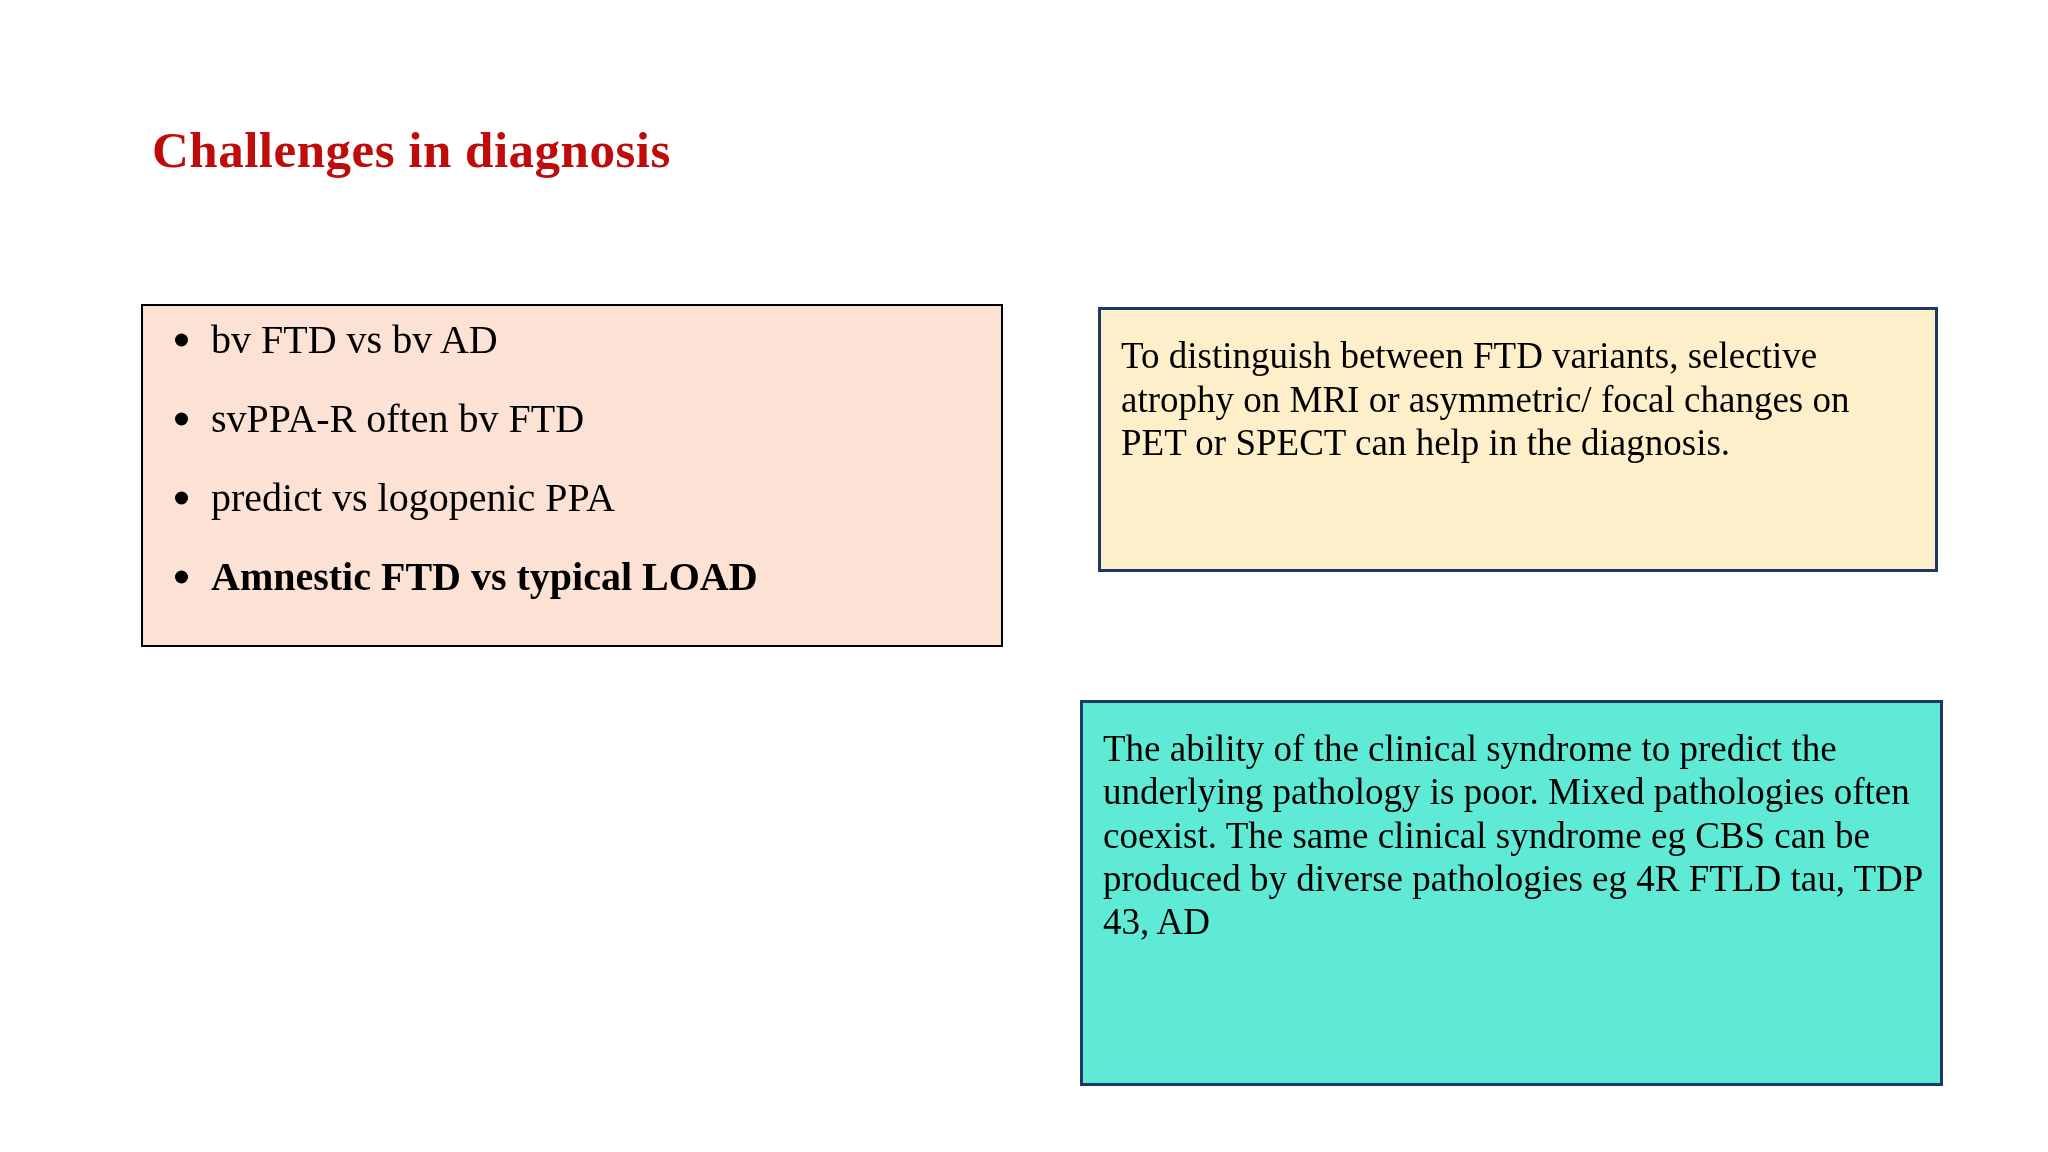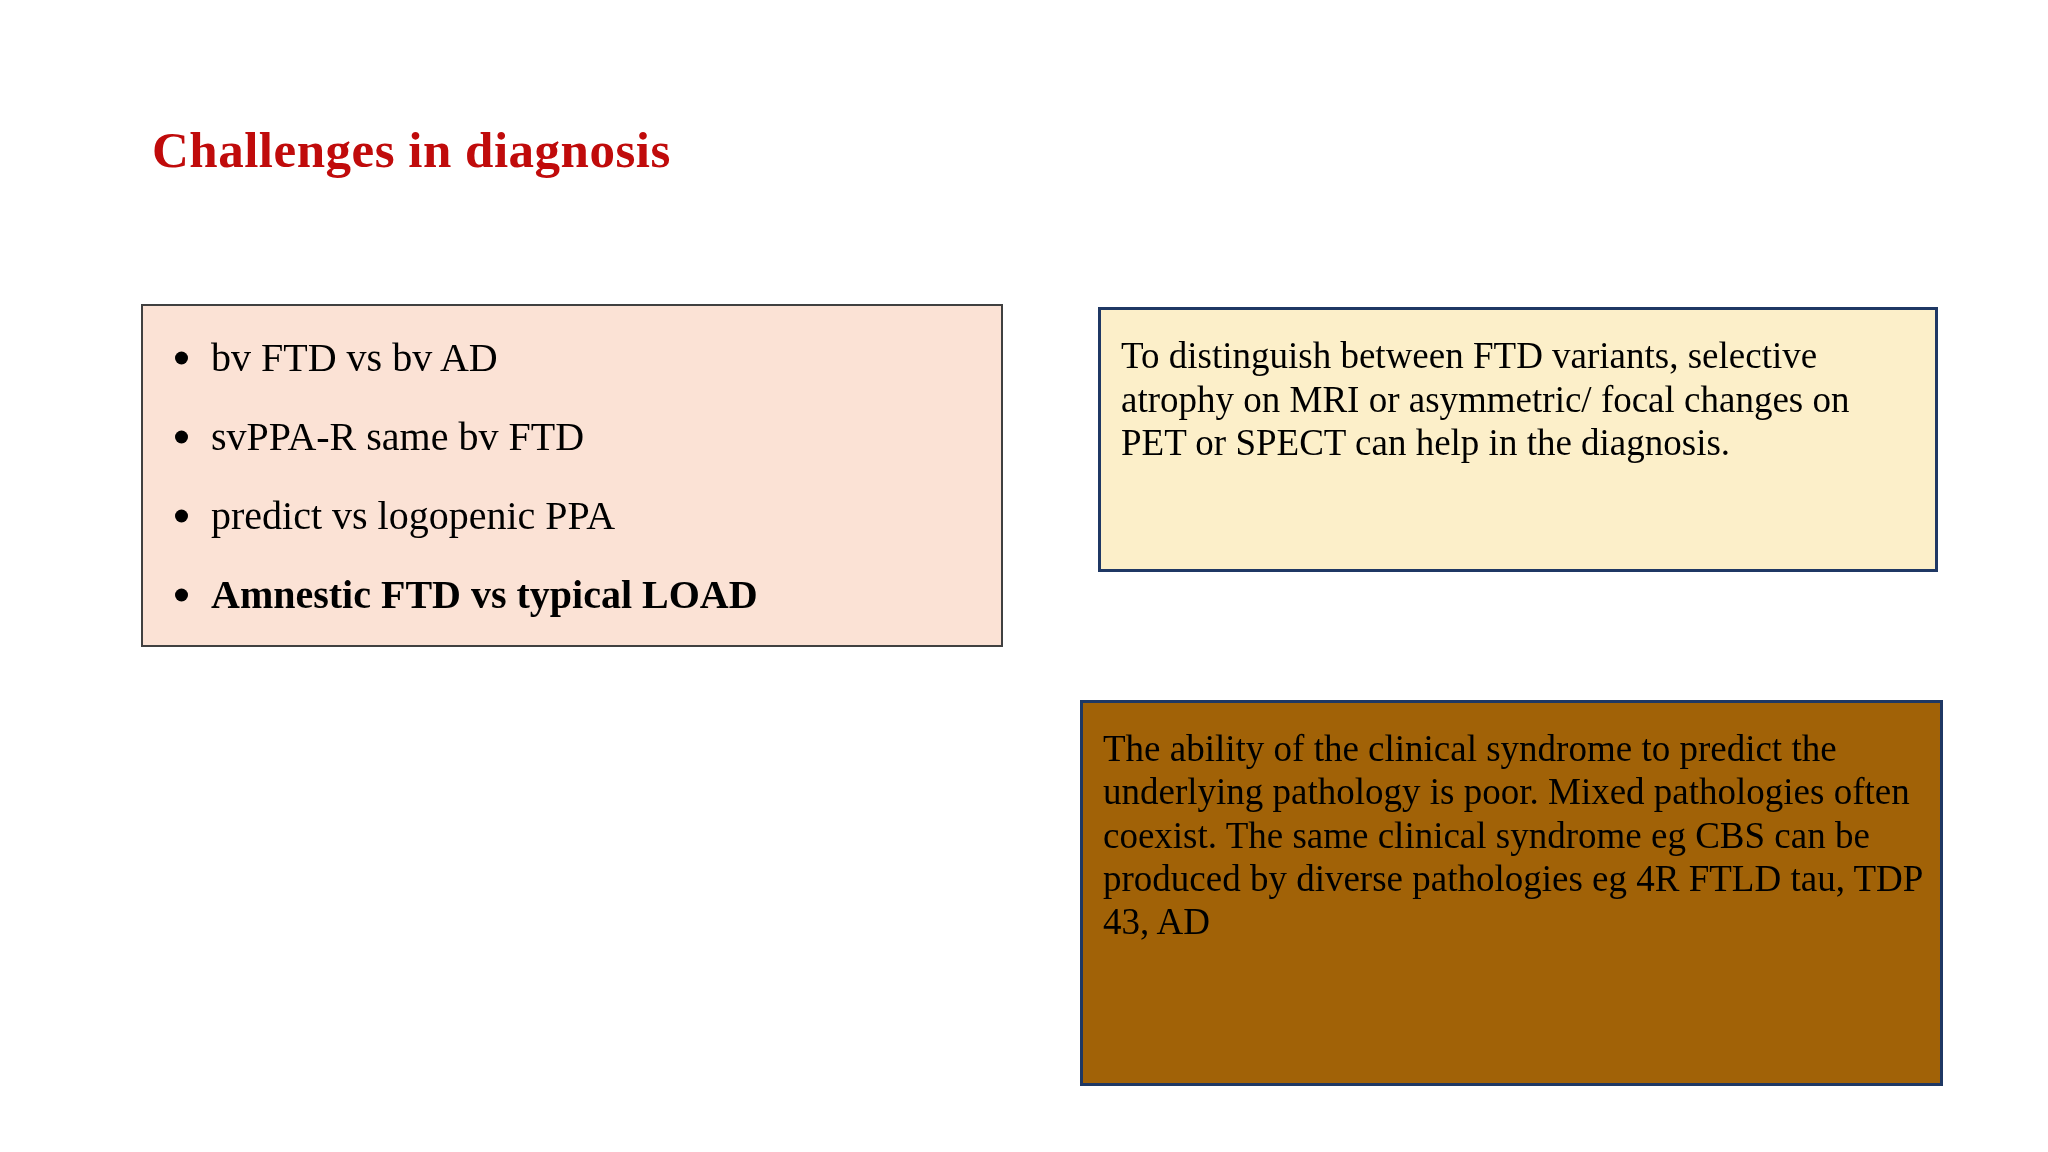--- a/index.html
+++ b/index.html
@@ -41,22 +41,22 @@
     color: #000000;
   }
 
   
   #box-differentials {
     left: 141px;
     top: 304px;
     width: 862px;
     height: 343px;
     background: #fbe2d5;
-    border: 2px solid #404040;
-    padding: 32px 20px 20px 24px;
+    border: 2px solid #000000;
+    padding: 14px 20px 20px 24px;
   }
   #bullet-list {
     list-style: none;
     margin: 0;
     padding: 0;
   }
   #bullet-list li {
     position: relative;
     padding-left: 44px;
     font-size: 40px;
@@ -97,21 +97,21 @@
     border: 3px solid #1f3864;
     padding: 26px 18px 18px 20px;
   }
 
   
   #box-pathology {
     left: 1080px;
     top: 700px;
     width: 863px;
     height: 386px;
-    background: #a16207;
+    background: #5eead4;
     border: 3px solid #1f3864;
     padding: 24px 18px 18px 20px;
   }
 
   .box-text {
     font-size: 37px;
     line-height: 1.18;
     margin: 0;
     white-space: pre-line;
   }
@@ -127,21 +127,21 @@
   <div id="slide-title">Challenges in diagnosis</div>
 
   <div class="box" id="box-differentials">
     <ul id="bullet-list">
       <li>
         <span class="bullet-dot"></span>
         <span>bv FTD vs bv AD</span>
       </li>
       <li>
         <span class="bullet-dot"></span>
-        <span>svPPA-R same bv FTD</span>
+        <span>svPPA-R often bv FTD</span>
       </li>
       <li>
         <span class="bullet-dot"></span>
         <span>predict vs logopenic PPA</span>
       </li>
       <li>
         <span class="bullet-dot"></span>
         <span>Amnestic FTD vs typical LOAD</span>
       </li>
     </ul>

